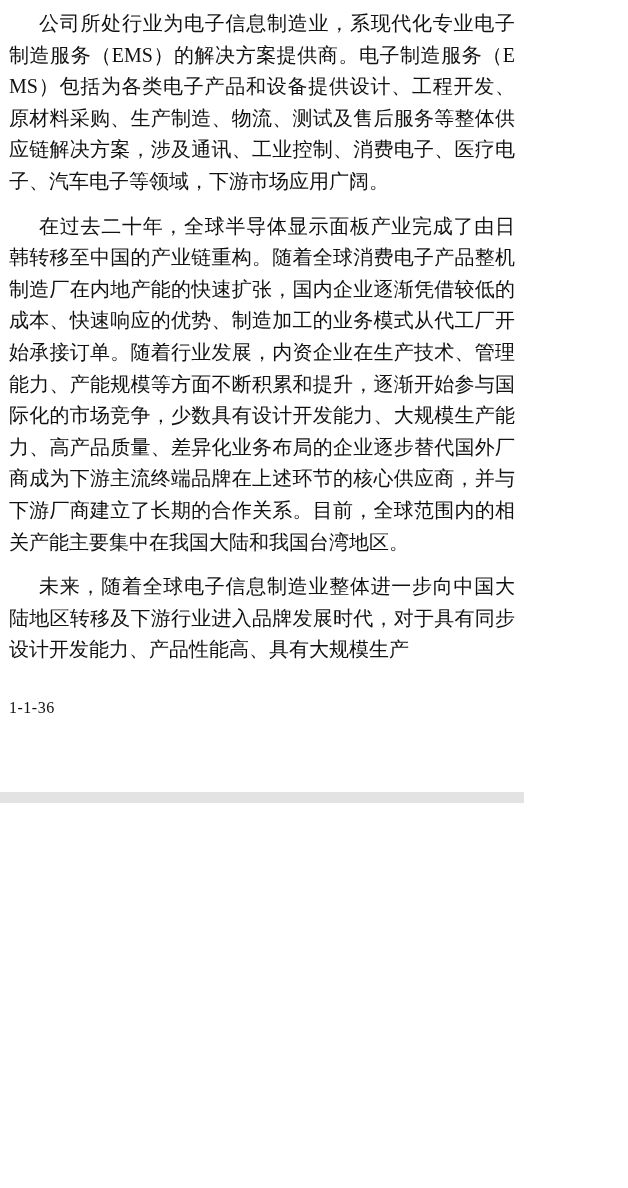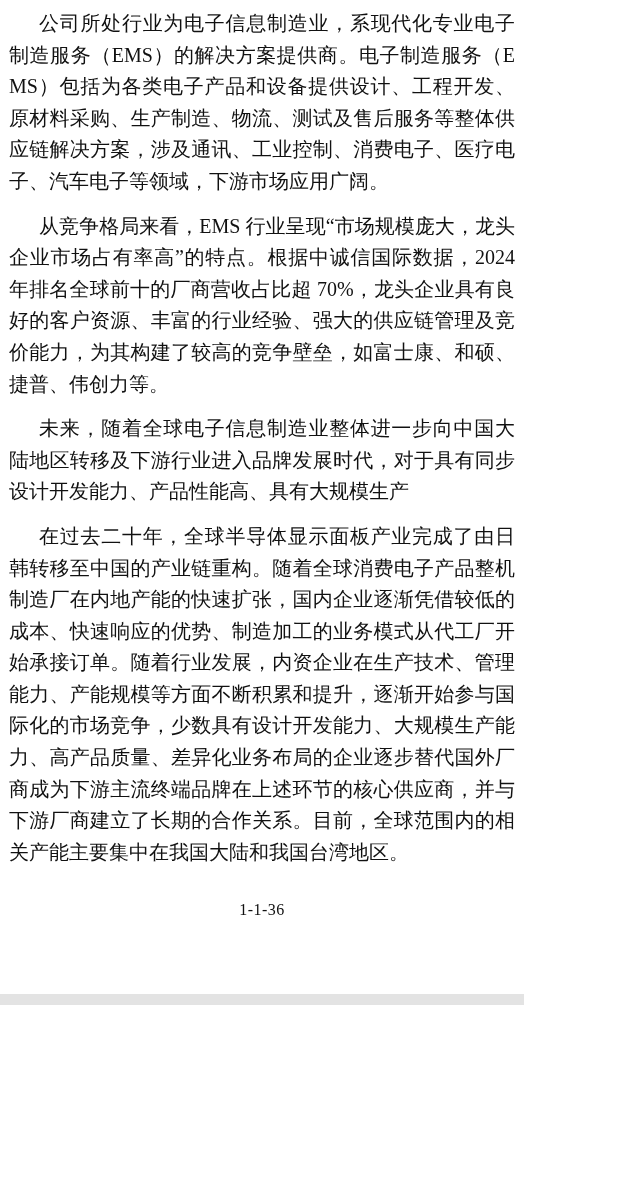--- a/index.html
+++ b/index.html
@@ -33,37 +33,35 @@
     word-break: break-all;
     overflow-wrap: break-word;
   }
   .page-1 .body-para:first-child {
     margin-top: 0;
   }
   .page-number {
     margin-top: 32px;
     font-size: 16px;
     line-height: 20px;
-    text-align: center;
     letter-spacing: 0.5px;
   }
   .page-gap {
     margin-top: 74px;
     height: 11px;
     width: 628px;
   }
 </style>
 </head>
 <body>
 
 <div class="viewport">
 
   <section class="page page-1">
     <p class="body-para">公司所处行业为电子信息制造业，系现代化专业电子制造服务（EMS）的解决方案提供商。电子制造服务（EMS）包括为各类电子产品和设备提供设计、工程开发、原材料采购、生产制造、物流、测试及售后服务等整体供应链解决方案，涉及通讯、工业控制、消费电子、医疗电子、汽车电子等领域，下游市场应用广阔。</p>
-    <p class="body-para">从竞争格局来看，EMS 行业呈现“市场规模庞大，龙头企业市场占有率高”的特点。根据中诚信国际数据，2024 年排名全球前十的厂商营收占比超 70%，龙头企业具有良好的客户资源、丰富的行业经验、强大的供应链管理及竞价能力，为其构建了较高的竞争壁垒，如富士康、和硕、捷普、伟创力等。</p>
+    <p class="body-para">在过去二十年，全球半导体显示面板产业完成了由日韩转移至中国的产业链重构。随着全球消费电子产品整机制造厂在内地产能的快速扩张，国内企业逐渐凭借较低的成本、快速响应的优势、制造加工的业务模式从代工厂开始承接订单。随着行业发展，内资企业在生产技术、管理能力、产能规模等方面不断积累和提升，逐渐开始参与国际化的市场竞争，少数具有设计开发能力、大规模生产能力、高产品质量、差异化业务布局的企业逐步替代国外厂商成为下游主流终端品牌在上述环节的核心供应商，并与下游厂商建立了长期的合作关系。目前，全球范围内的相关产能主要集中在我国大陆和我国台湾地区。</p>
     <p class="body-para">未来，随着全球电子信息制造业整体进一步向中国大陆地区转移及下游行业进入品牌发展时代，对于具有同步设计开发能力、产品性能高、具有大规模生产</p>
-    <p class="body-para">在过去二十年，全球半导体显示面板产业完成了由日韩转移至中国的产业链重构。随着全球消费电子产品整机制造厂在内地产能的快速扩张，国内企业逐渐凭借较低的成本、快速响应的优势、制造加工的业务模式从代工厂开始承接订单。随着行业发展，内资企业在生产技术、管理能力、产能规模等方面不断积累和提升，逐渐开始参与国际化的市场竞争，少数具有设计开发能力、大规模生产能力、高产品质量、差异化业务布局的企业逐步替代国外厂商成为下游主流终端品牌在上述环节的核心供应商，并与下游厂商建立了长期的合作关系。目前，全球范围内的相关产能主要集中在我国大陆和我国台湾地区。</p>
     <div class="page-number">1-1-36</div>
   </section>
 
   <div class="page-gap" style="background: rgb(227, 227, 227);"></div>
 
 </div>
 
 </body></html>

